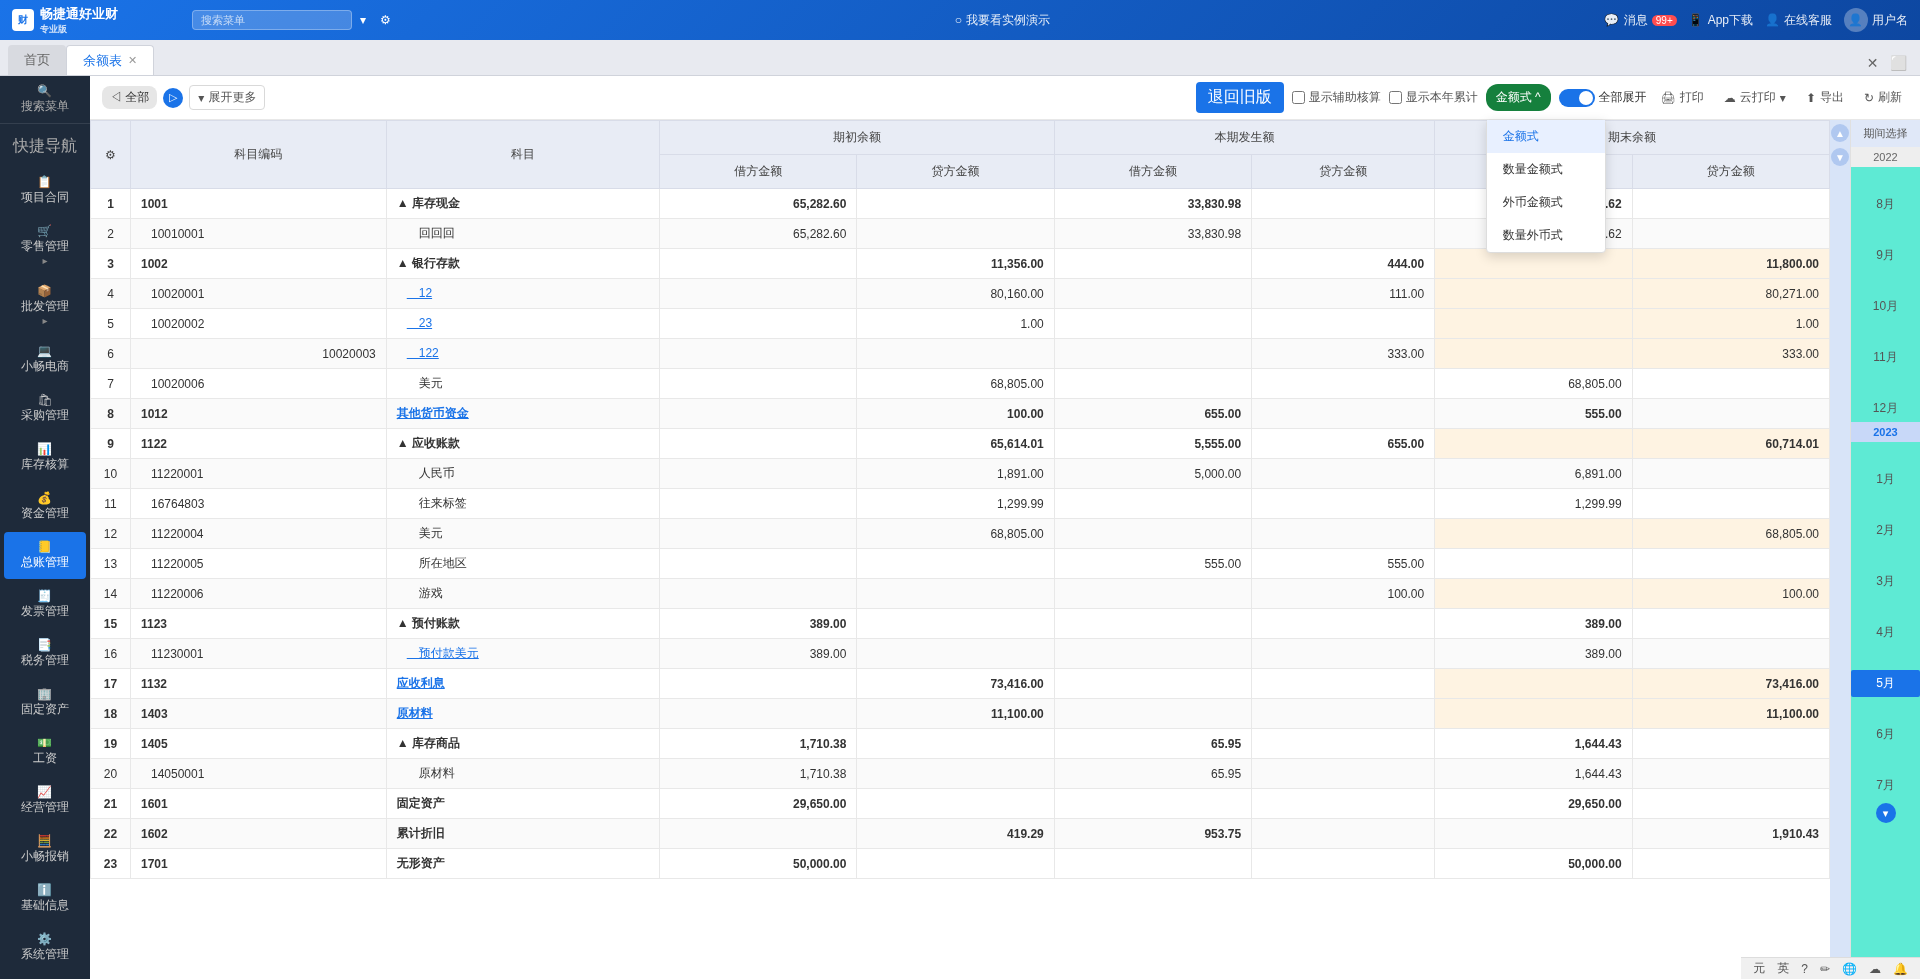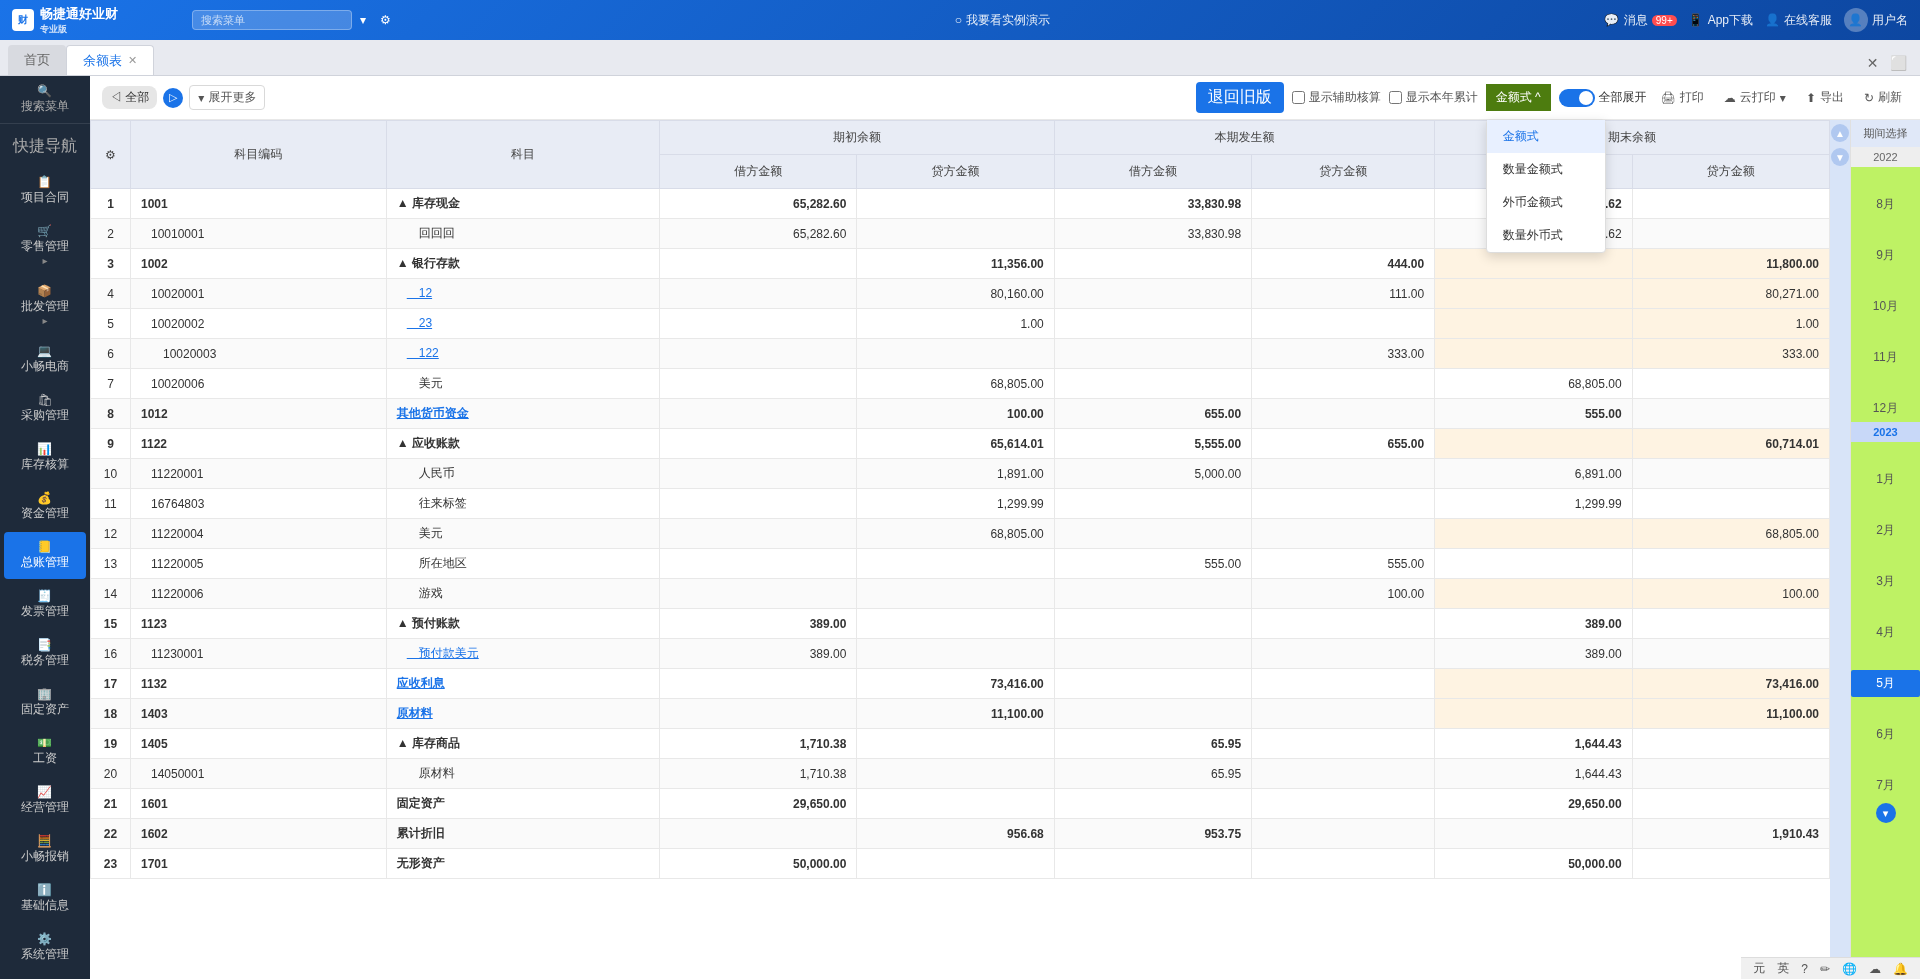--- a/index.html
+++ b/index.html
@@ -230,24 +230,24 @@
       display: flex;
       align-items: center;
       gap: 4px;
       font-size: 12px;
       color: #555;
     }
     .checkbox-group input { cursor: pointer; }
 
     
     .dropdown-btn {
-      background: #4d7c0f;
+      background: #15803d;
       color: white;
       border: none;
-      border-radius: 0;
+      border-radius: 12px;
       padding: 5px 10px;
       font-size: 12px;
       cursor: pointer;
       display: flex;
       align-items: center;
       gap: 4px;
       position: relative;
     }
     .toggle-switch {
       display: flex;
@@ -339,21 +339,21 @@
       padding: 8px 16px;
       cursor: pointer;
       font-size: 12px;
       color: #333;
     }
     .dropdown-menu-item.active { color: #1a73e8; background: #e8f0ff; }
 
     
     .period-panel {
       width: 70px;
-      background: #bef264;
+      background: #5eead4;
       border-left: 1px solid #e0e0e0;
       display: flex;
       flex-direction: column;
       font-size: 12px;
       overflow-y: auto;
     }
     .period-panel-header {
       background: #e0e8f8;
       padding: 6px;
       text-align: center;
@@ -684,21 +684,21 @@
     <td class="text-left" style="color:#1a73e8;cursor:pointer;text-decoration:underline;padding-left:20px;">　23</td>
     <td></td>
     <td>1.00</td>
     <td></td>
     <td></td>
     <td style="background:#fef3e2;"></td>
     <td style="background:#fef3e2;">1.00</td>
   </tr>
               <tr>
     <td class="text-center">6</td>
-    <td class="text-left" style="padding-left:32px;">10020003</td>
+    <td class="text-left" style="padding-left:32px;text-align:right;">10020003</td>
     <td class="text-left" style="color:#1a73e8;cursor:pointer;text-decoration:underline;padding-left:20px;">　122</td>
     <td></td>
     <td></td>
     <td></td>
     <td>333.00</td>
     <td style="background:#fef3e2;"></td>
     <td style="background:#fef3e2;">333.00</td>
   </tr>
               <tr>
     <td class="text-center">7</td>
@@ -863,21 +863,21 @@
     <td></td>
     <td></td>
     <td style="">29,650.00</td>
     <td style=""></td>
   </tr>
               <tr class="parent-row">
     <td class="text-center">22</td>
     <td class="text-left" style="">1602</td>
     <td class="text-left" style="">累计折旧</td>
     <td></td>
-    <td>956.68</td>
+    <td>419.29</td>
     <td>953.75</td>
     <td></td>
     <td style=""></td>
     <td style="">1,910.43</td>
   </tr>
               <tr class="parent-row">
     <td class="text-center">23</td>
     <td class="text-left" style="">1701</td>
     <td class="text-left" style="">无形资产</td>
     <td>50,000.00</td>

